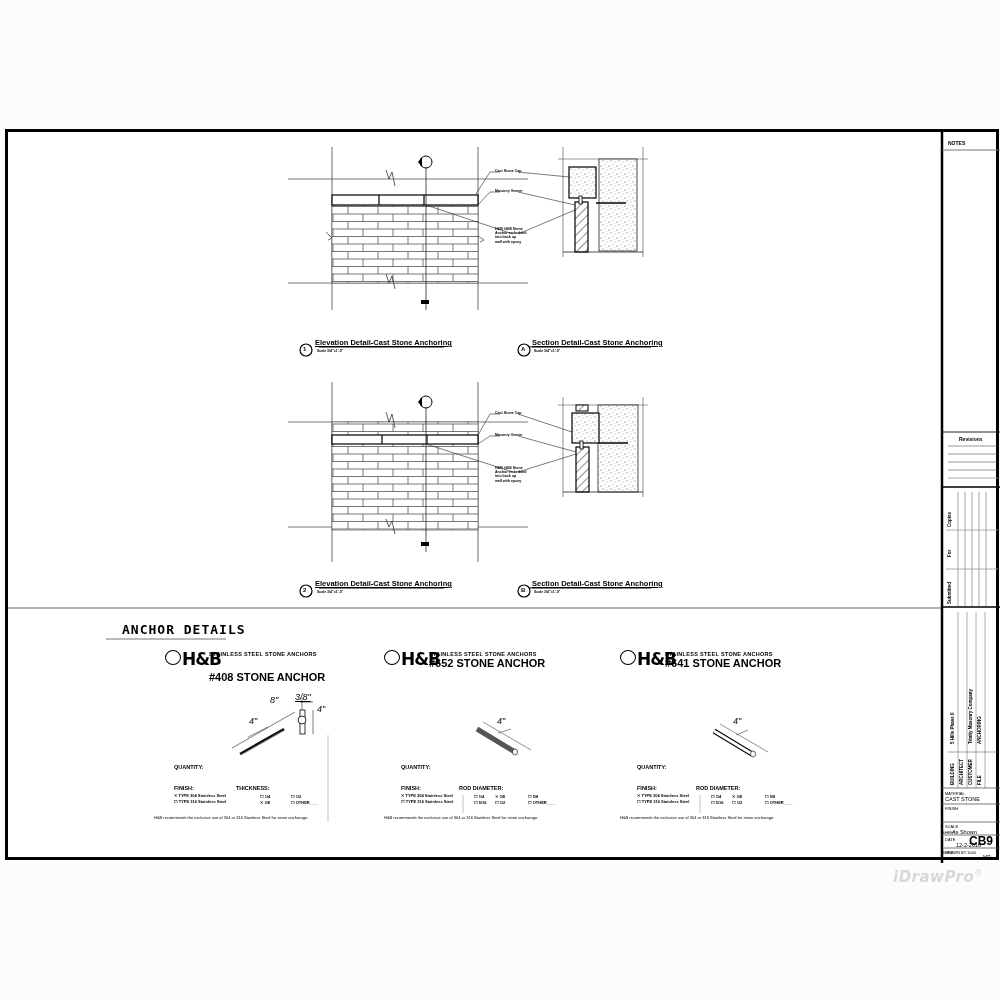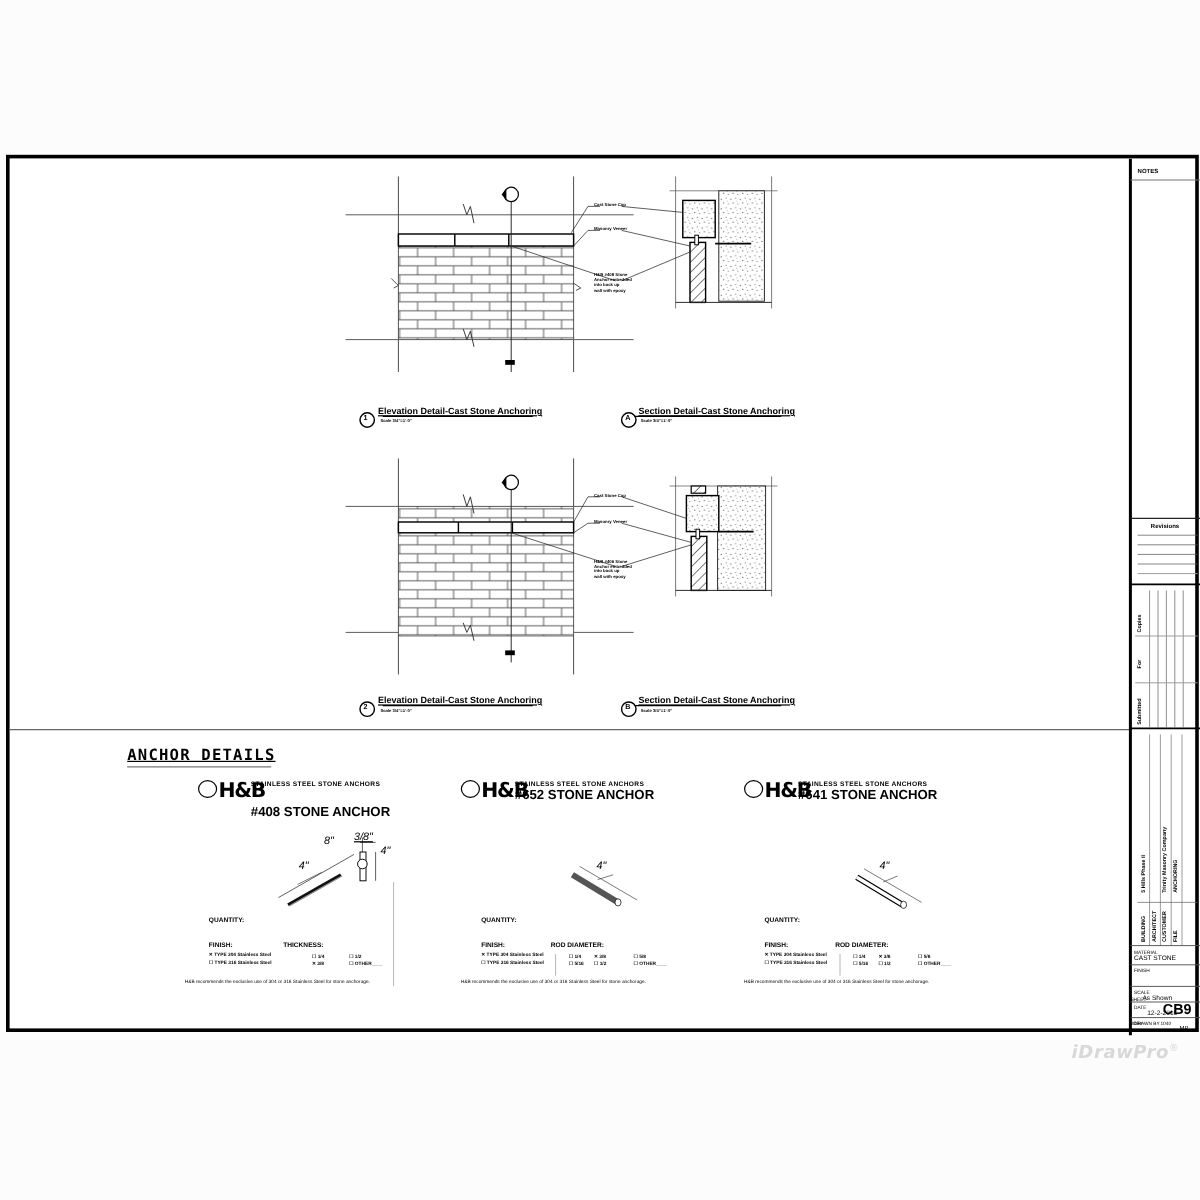--- a/index.html
+++ b/index.html
@@ -224,21 +224,21 @@
   <div class="abs scale-txt" style="left:526px;top:217px;">Scale 3/4"=1'-0"</div>
 
   <div class="abs" style="left:295px;top:455px;font-size:6px;font-weight:bold;">2</div>
   <div class="abs title-main" style="left:307px;top:447px;">Elevation Detail-Cast Stone Anchoring</div>
   <div class="abs scale-txt" style="left:309px;top:458px;">Scale 3/4"=1'-0"</div>
 
   <div class="abs" style="left:513px;top:455px;font-size:6px;font-weight:bold;">B</div>
   <div class="abs title-main" style="left:524px;top:447px;">Section Detail-Cast Stone Anchoring</div>
   <div class="abs scale-txt" style="left:526px;top:458px;">Scale 3/4"=1'-0"</div>
 
-  <div class="abs anchor-head" style="left:98px;top:490px;text-decoration:underline;">ANCHOR DETAILS</div>
+  <div class="abs anchor-head" style="left:114px;top:490px;">ANCHOR DETAILS</div>
 
   <div class="abs" style="left:157px;top:518px;width:200px;">
     <div class="abs" style="left:0;top:0;width:16px;height:15px;border:1.5px solid #000;border-radius:50%;box-sizing:border-box;"></div>
     <div class="abs brand-main" style="left:17px;top:-1px;font-size:17px;font-family:'DejaVu Sans',sans-serif;letter-spacing:-1px;">H&amp;B</div>
     <div class="abs brand-sub" style="left:44px;top:1px;">STAINLESS STEEL STONE ANCHORS</div>
     <div class="abs brand-main" style="left:44px;top:21px;text-align:right;">#408 STONE ANCHOR</div>
   </div>
   <div class="abs dim" style="left:287px;top:560px;text-decoration:underline;">3/8"</div>
   <div class="abs dim" style="left:262px;top:563px;">8"</div>
   <div class="abs dim" style="left:309px;top:572px;">4"</div>

